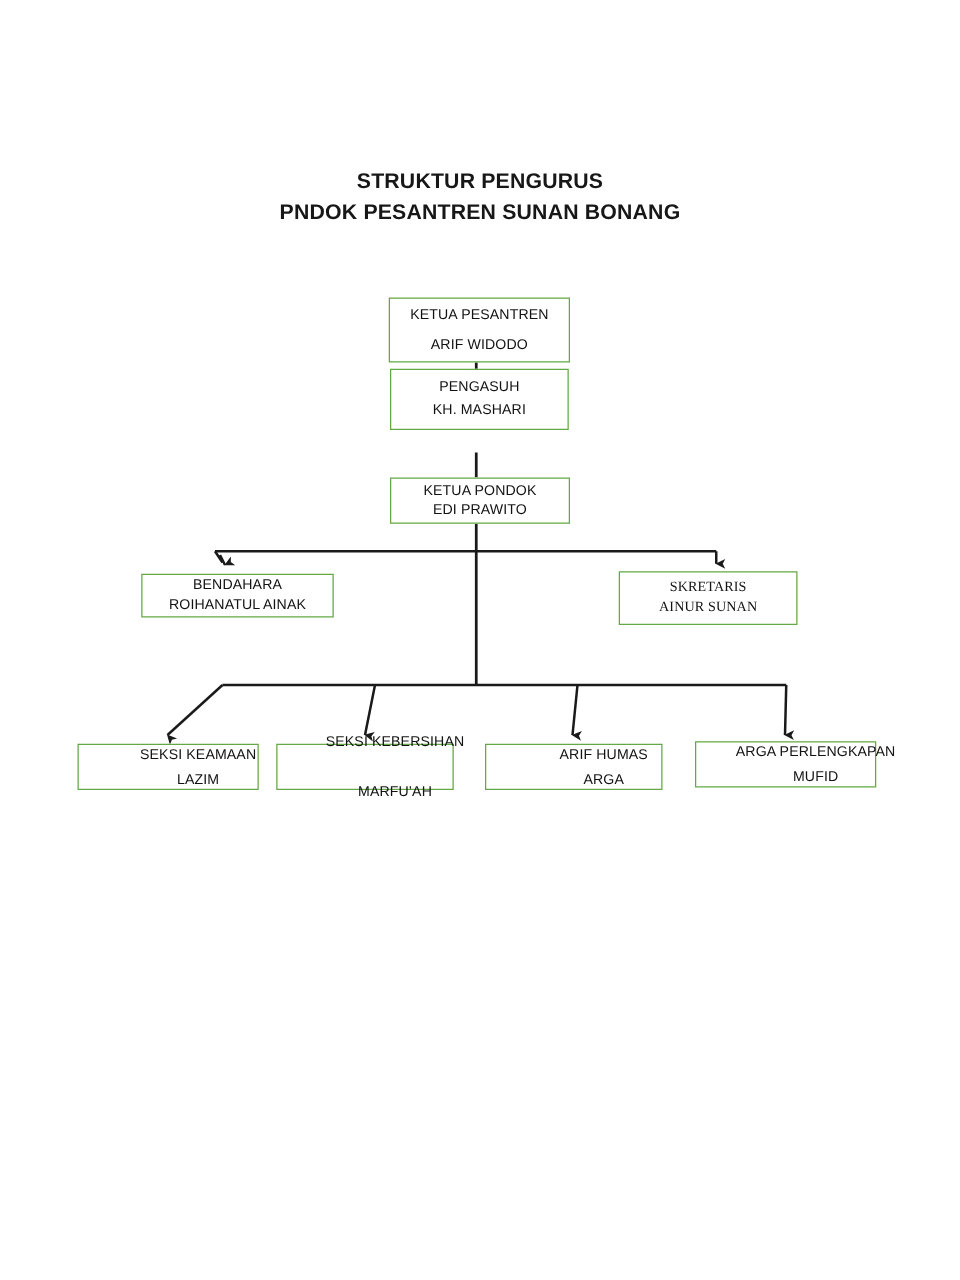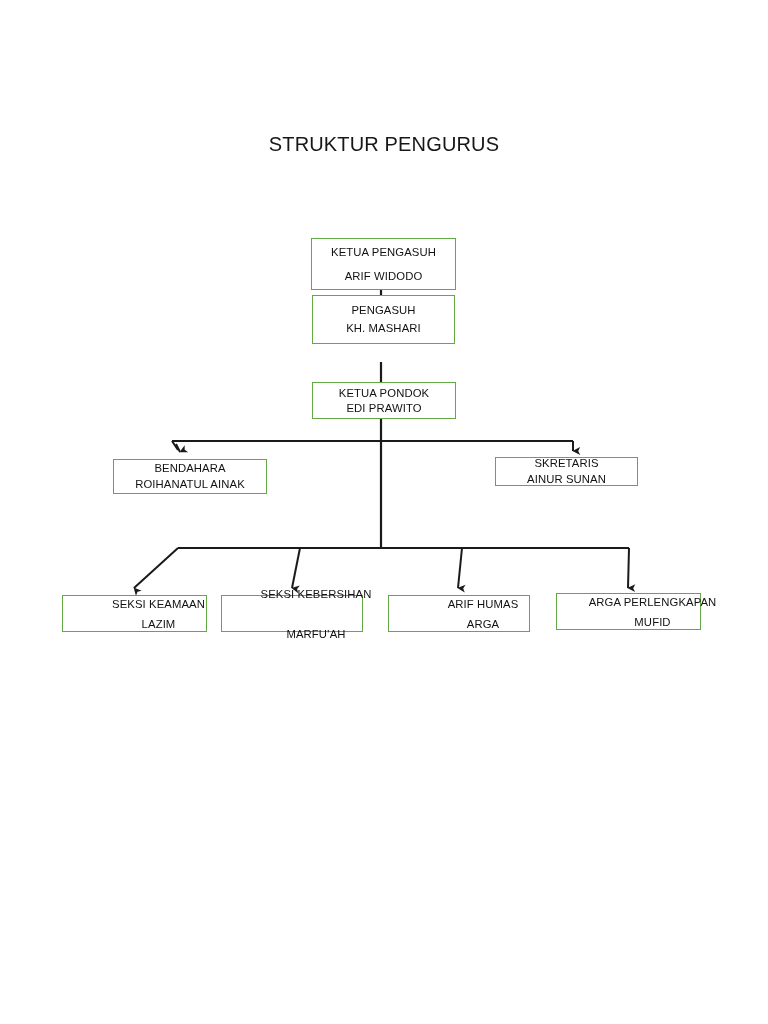--- a/index.html
+++ b/index.html
@@ -19,22 +19,22 @@
 
   
   .title-block {
     position: absolute;
     left: 0;
     top: 132px;
     width: 768px;
     text-align: center;
   }
   .title-line {
-    font-size: 20px;
-    font-weight: normal;
+    font-size: 17px;
+    font-weight: bold;
     color: #171717;
     letter-spacing: 0.15px;
     line-height: 25px;
     white-space: nowrap;
   }
 
   
   .connectors {
     position: absolute;
     left: 0;
@@ -71,20 +71,21 @@
   .node.compact .ln       { line-height: 14.5px; }
   .node.section .ln       { line-height: 20px; margin-left: 48px; }
 </style>
 </head>
 <body>
 
 <div id="page">
 
   <div class="title-block">
     <div class="title-line">STRUKTUR PENGURUS</div>
+    <div class="title-line">PNDOK PESANTREN SUNAN BONANG</div>
   </div>
 
   <svg class="connectors" viewBox="0 0 768 1024">
     <defs>
       <marker id="arrowDown" markerWidth="9" markerHeight="9" refX="4.5" refY="7.6" orient="auto" markerUnits="userSpaceOnUse">
         <path d="M0.6,0.4 L4.5,8.2 L8.4,0.4 L4.5,2.4 Z" fill="#1a1a1a"></path>
       </marker>
     </defs>
 
     <line x1="381" y1="289" x2="381" y2="313" stroke="#1a1a1a" stroke-width="2.2"></line>
@@ -99,40 +100,40 @@
     <line x1="573" y1="441" x2="573" y2="451" stroke="#1a1a1a" stroke-width="2.0" marker-end="url(#arrowDown)"></line>
 
     <line x1="178" y1="548" x2="629" y2="548" stroke="#1a1a1a" stroke-width="2.0"></line>
     <line x1="178" y1="548" x2="134" y2="588" stroke="#1a1a1a" stroke-width="2.0" marker-end="url(#arrowDown)"></line>
     <line x1="300" y1="548" x2="292" y2="588" stroke="#1a1a1a" stroke-width="2.0" marker-end="url(#arrowDown)"></line>
     <line x1="462" y1="548" x2="458" y2="588" stroke="#1a1a1a" stroke-width="2.0" marker-end="url(#arrowDown)"></line>
     <line x1="629" y1="548" x2="628" y2="588" stroke="#1a1a1a" stroke-width="2.0" marker-end="url(#arrowDown)"></line>
   </svg>
 
   <div class="node spaced" style="left:311px; top:238px; width:145px; height:52px;">
-    <span class="ln">KETUA PENGASUH</span>
+    <span class="ln">KETUA PESANTREN</span>
     <span class="ln">ARIF WIDODO</span>
   </div>
 
   <div class="node normal" style="left:312px; top:295px; width:143px; height:49px;">
     <span class="ln">PENGASUH</span>
     <span class="ln">KH. MASHARI</span>
   </div>
 
   <div class="node compact" style="left:312px; top:382px; width:144px; height:37px;">
     <span class="ln">KETUA PONDOK</span>
     <span class="ln">EDI PRAWITO</span>
   </div>
 
   <div class="node tight" style="left:113px; top:459px; width:154px; height:35px;">
     <span class="ln">BENDAHARA</span>
     <span class="ln">ROIHANATUL AINAK</span>
   </div>
 
-  <div class="node tight" style="left:495px; top:457px; width:143px; height:29px;">
+  <div class="node tight" style="left:495px; top:457px; width:143px; height:43px;font-family:Liberation Serif, serif;">
     <span class="ln">SKRETARIS</span>
     <span class="ln">AINUR SUNAN</span>
   </div>
 
   <div class="node section" style="left:62px; top:595px; width:145px; height:37px;">
     <span class="ln">SEKSI KEAMAAN</span>
     <span class="ln">LAZIM</span>
   </div>
 
   <div class="node section" style="left:221px; top:595px; width:142px; height:37px;gap:20px;">

